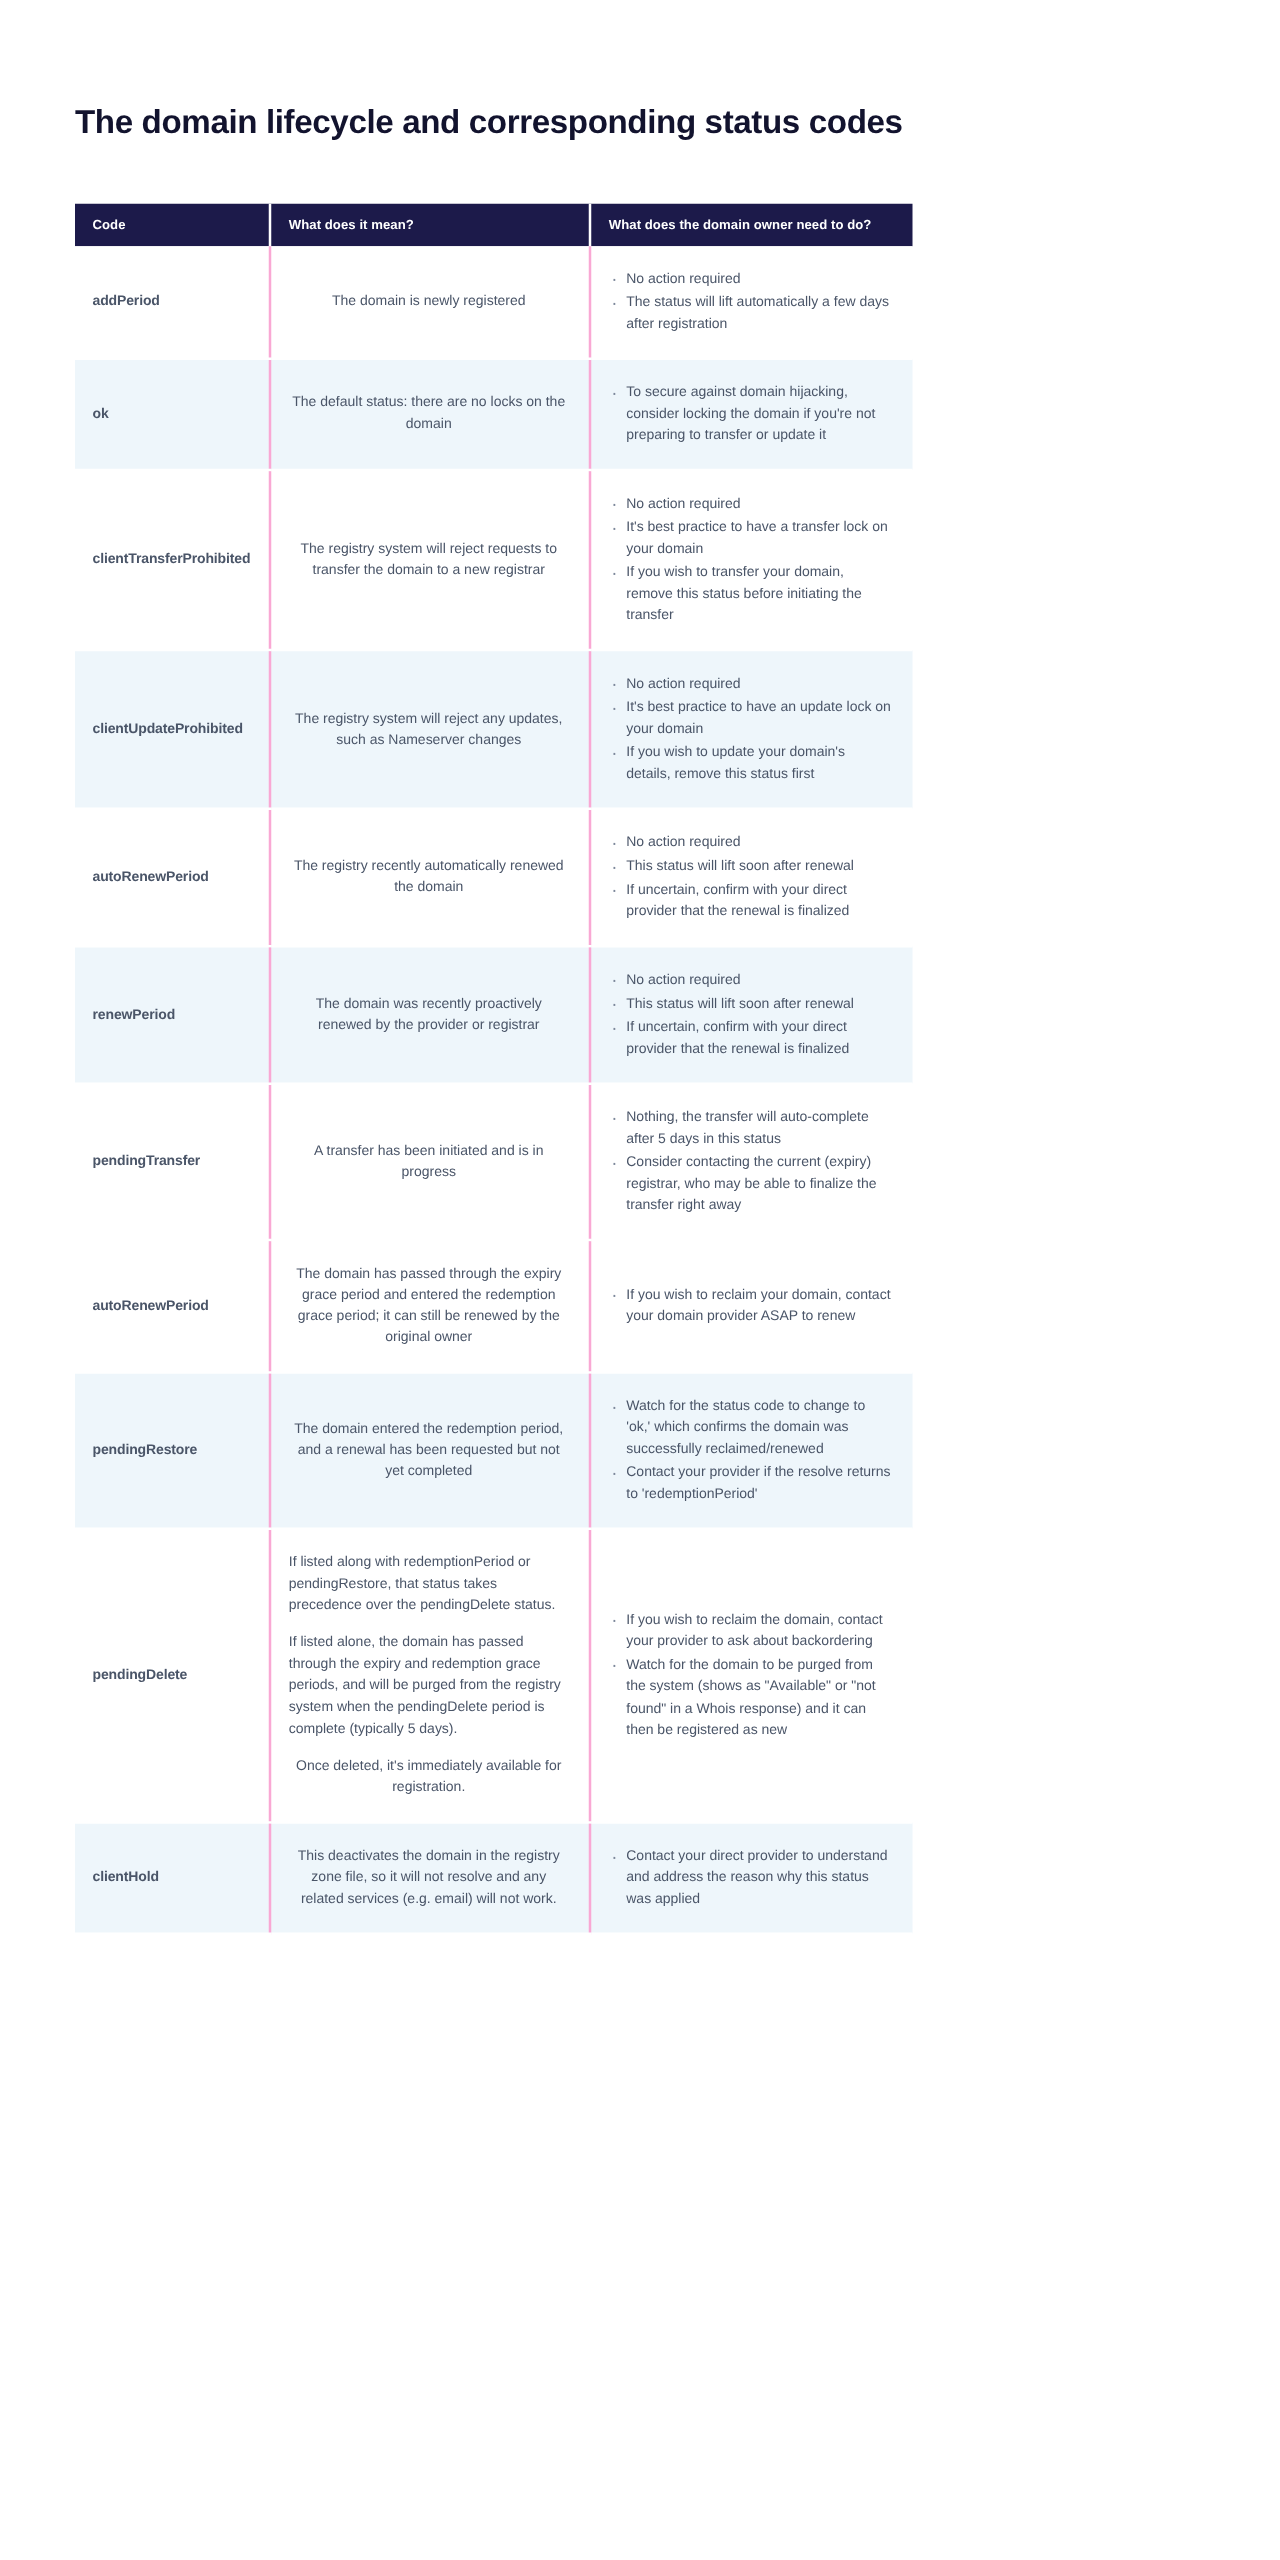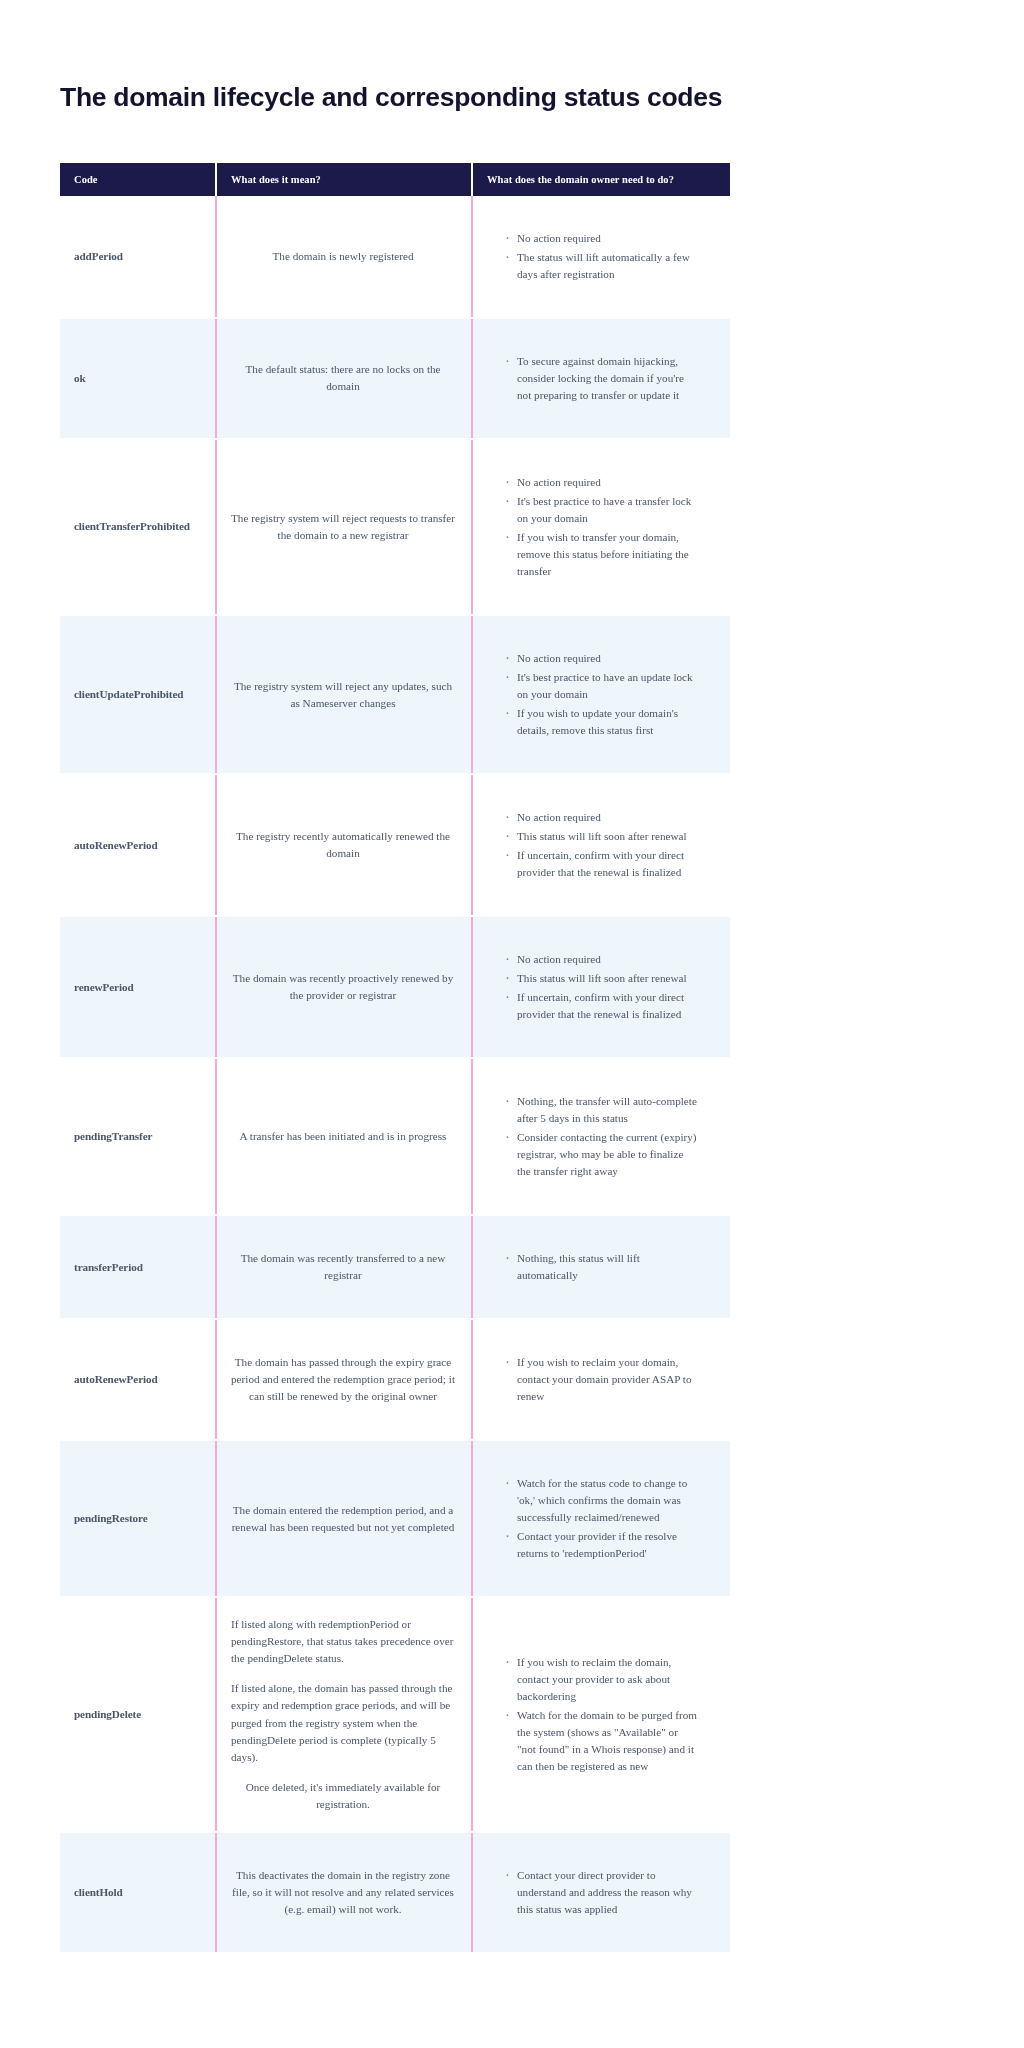--- a/index.html
+++ b/index.html
@@ -26,21 +26,20 @@
     font-weight: 700;
     color: #12132e;
     letter-spacing: -0.3px;
     margin: 0;
     padding: 82px 0 0 60px;
     line-height: 1.2;
   }
   .table-wrap {
     margin: 49px 0 0 60px;
     width: 670px;
-    font-family: Liberation Serif, serif;
   }
   table.lifecycle {
     border-collapse: collapse;
     width: 670px;
     table-layout: fixed;
   }
   table.lifecycle thead th {
     background: #1c1a4a;
     color: #ffffff;
     font-size: 10.5px;
@@ -79,21 +78,21 @@
     letter-spacing: -0.1px;
     padding-left: 14px;
   }
   td.mean-cell p {
     margin: 0 0 13px 0;
   }
   td.mean-cell p:last-child { margin-bottom: 0; text-align: center; }
 
   ul.actions {
     list-style: none;
-    margin: 16px;
+    margin: 0;
     padding: 0;
   }
   ul.actions li {
     position: relative;
     padding-left: 14px;
     margin-bottom: 2px;
     line-height: 1.52;
   }
   ul.actions li:last-child { margin-bottom: 0; }
   ul.actions li::before {
@@ -208,31 +207,20 @@
             <td class="mean-cell">
               <p>A transfer has been initiated and is in progress</p>
             </td>
             <td class="do-cell">
               <ul class="actions">
                 <li>Nothing, the transfer will auto-complete after 5 days in this status</li>
                 <li>Consider contacting the current (expiry) registrar, who may be able to finalize the transfer right away</li>
               </ul>
             </td>
           </tr>
-          <tr class="row-alt">
-            <td class="code-cell">transferPeriod</td>
-            <td class="mean-cell">
-              <p>The domain was recently transferred to a new registrar</p>
-            </td>
-            <td class="do-cell">
-              <ul class="actions">
-                <li>Nothing, this status will lift automatically</li>
-              </ul>
-            </td>
-          </tr>
           <tr class="row-plain">
             <td class="code-cell">autoRenewPeriod</td>
             <td class="mean-cell">
               <p>The domain has passed through the expiry grace period and entered the redemption grace period; it can still be renewed by the original owner</p>
             </td>
             <td class="do-cell">
               <ul class="actions">
                 <li>If you wish to reclaim your domain, contact your domain provider ASAP to renew</li>
               </ul>
             </td>

